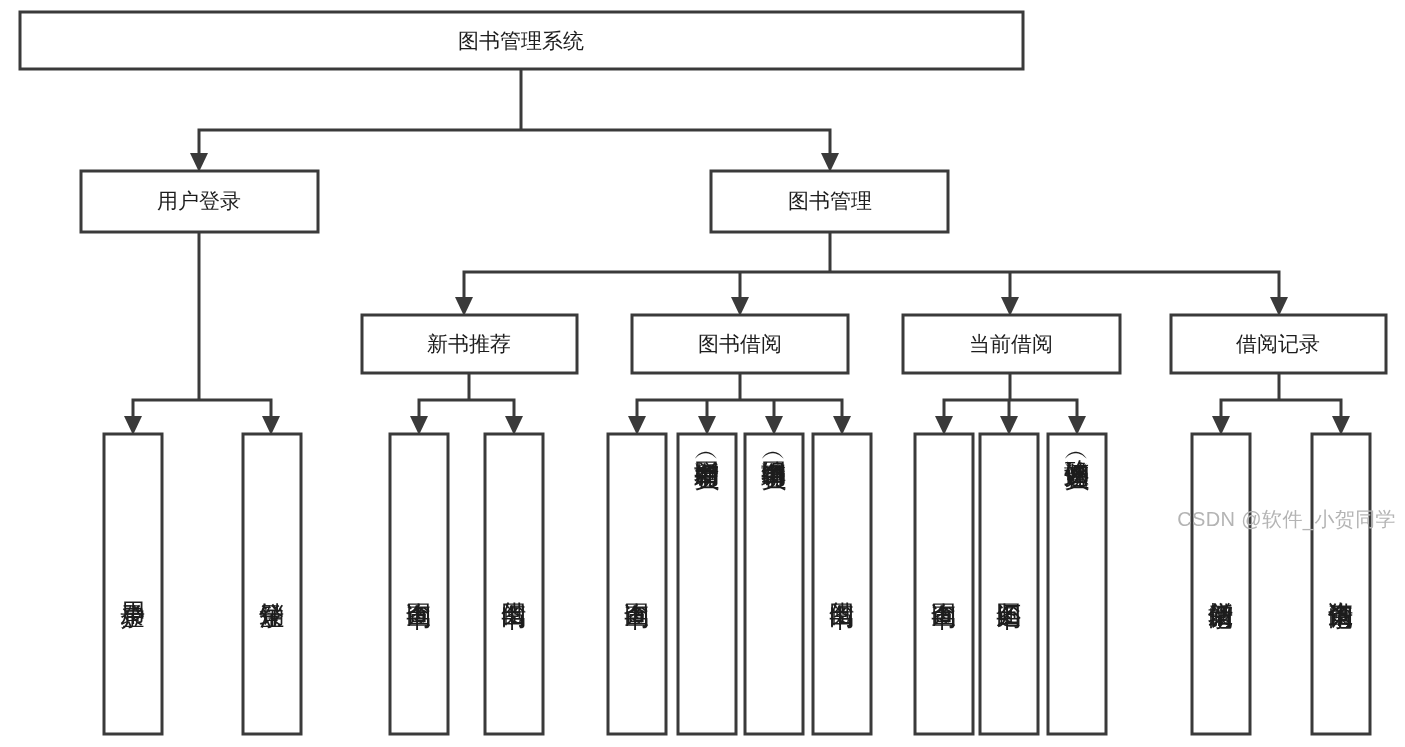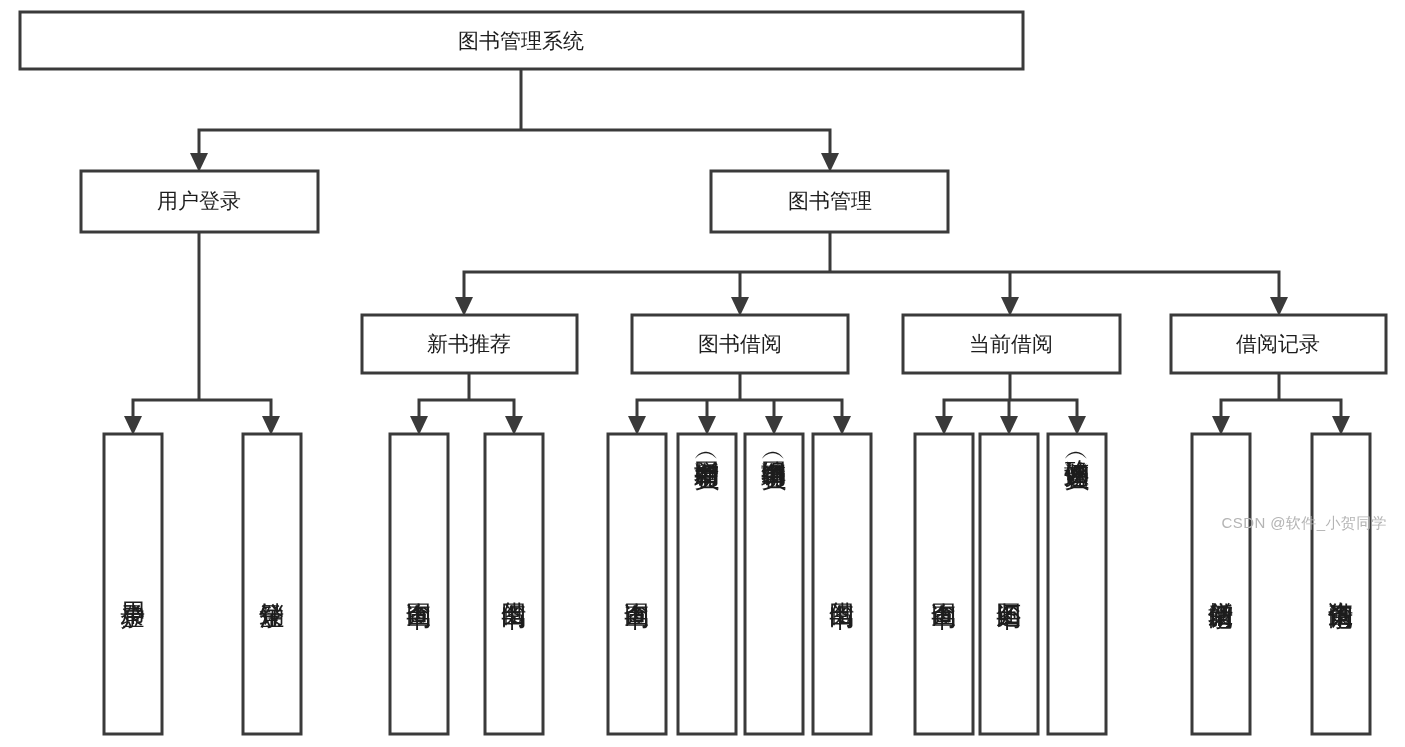--- a/index.html
+++ b/index.html
@@ -61,24 +61,24 @@
     font-family: "Liberation Sans", "DejaVu Sans", sans-serif;
     font-size: 25px;
     line-height: 1.06;
     color: #1d1d1d;
     letter-spacing: 1px;
     white-space: nowrap;
     text-align: center;
   }
   .watermark {
     position: absolute;
-    right: 18px;
+    right: 9px;
     bottom: 7px;
     font-family: "Liberation Sans", "DejaVu Sans", sans-serif;
-    font-size: 15px;
+    font-size: 20px;
     color: #b4b4b4;
     white-space: nowrap;
     letter-spacing: 0.4px;
   }
 </style>
 </head>
 <body>
 
 <div id="diagram-root">
 

